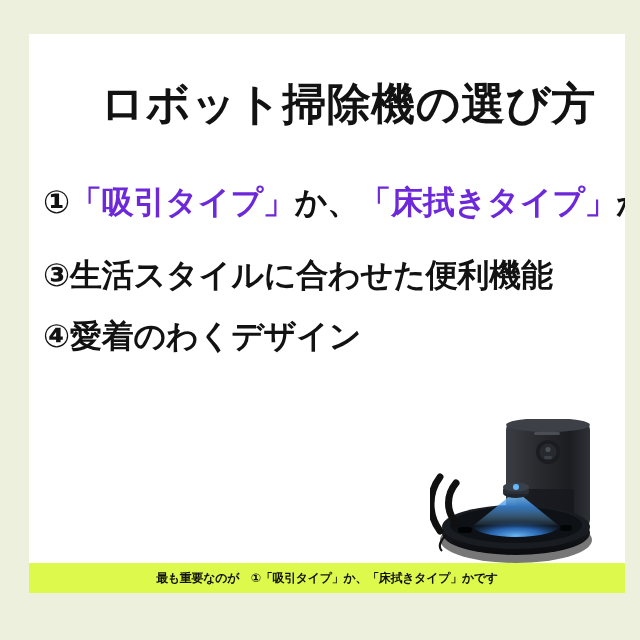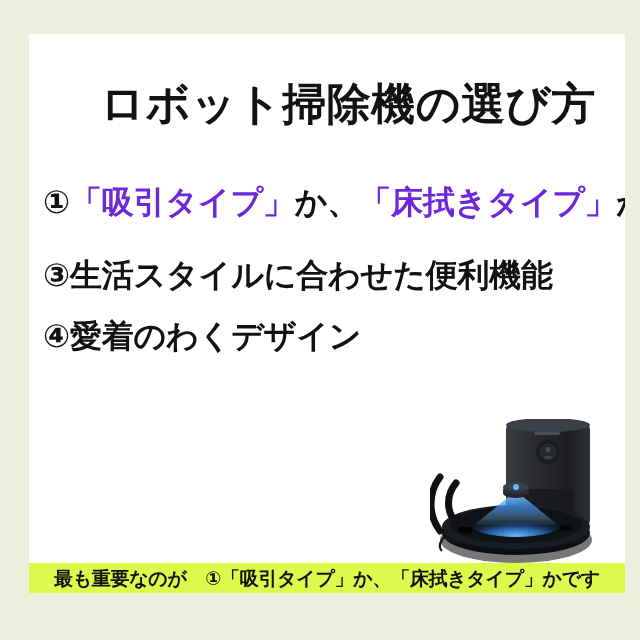--- a/index.html
+++ b/index.html
@@ -93,21 +93,21 @@
     left: 29px;
     top: 563px;
     width: 596px;
     height: 30px;
     background: #ddf94b;
     display: flex;
     align-items: center;
     justify-content: center;
   }
   .banner-text {
-    font-size: 19px;
+    font-size: 12px;
     font-weight: 700;
     color: #111111;
     letter-spacing: -0.3px;
     line-height: 1;
     white-space: nowrap;
   }
 </style>
 </head>
 <body>
 

